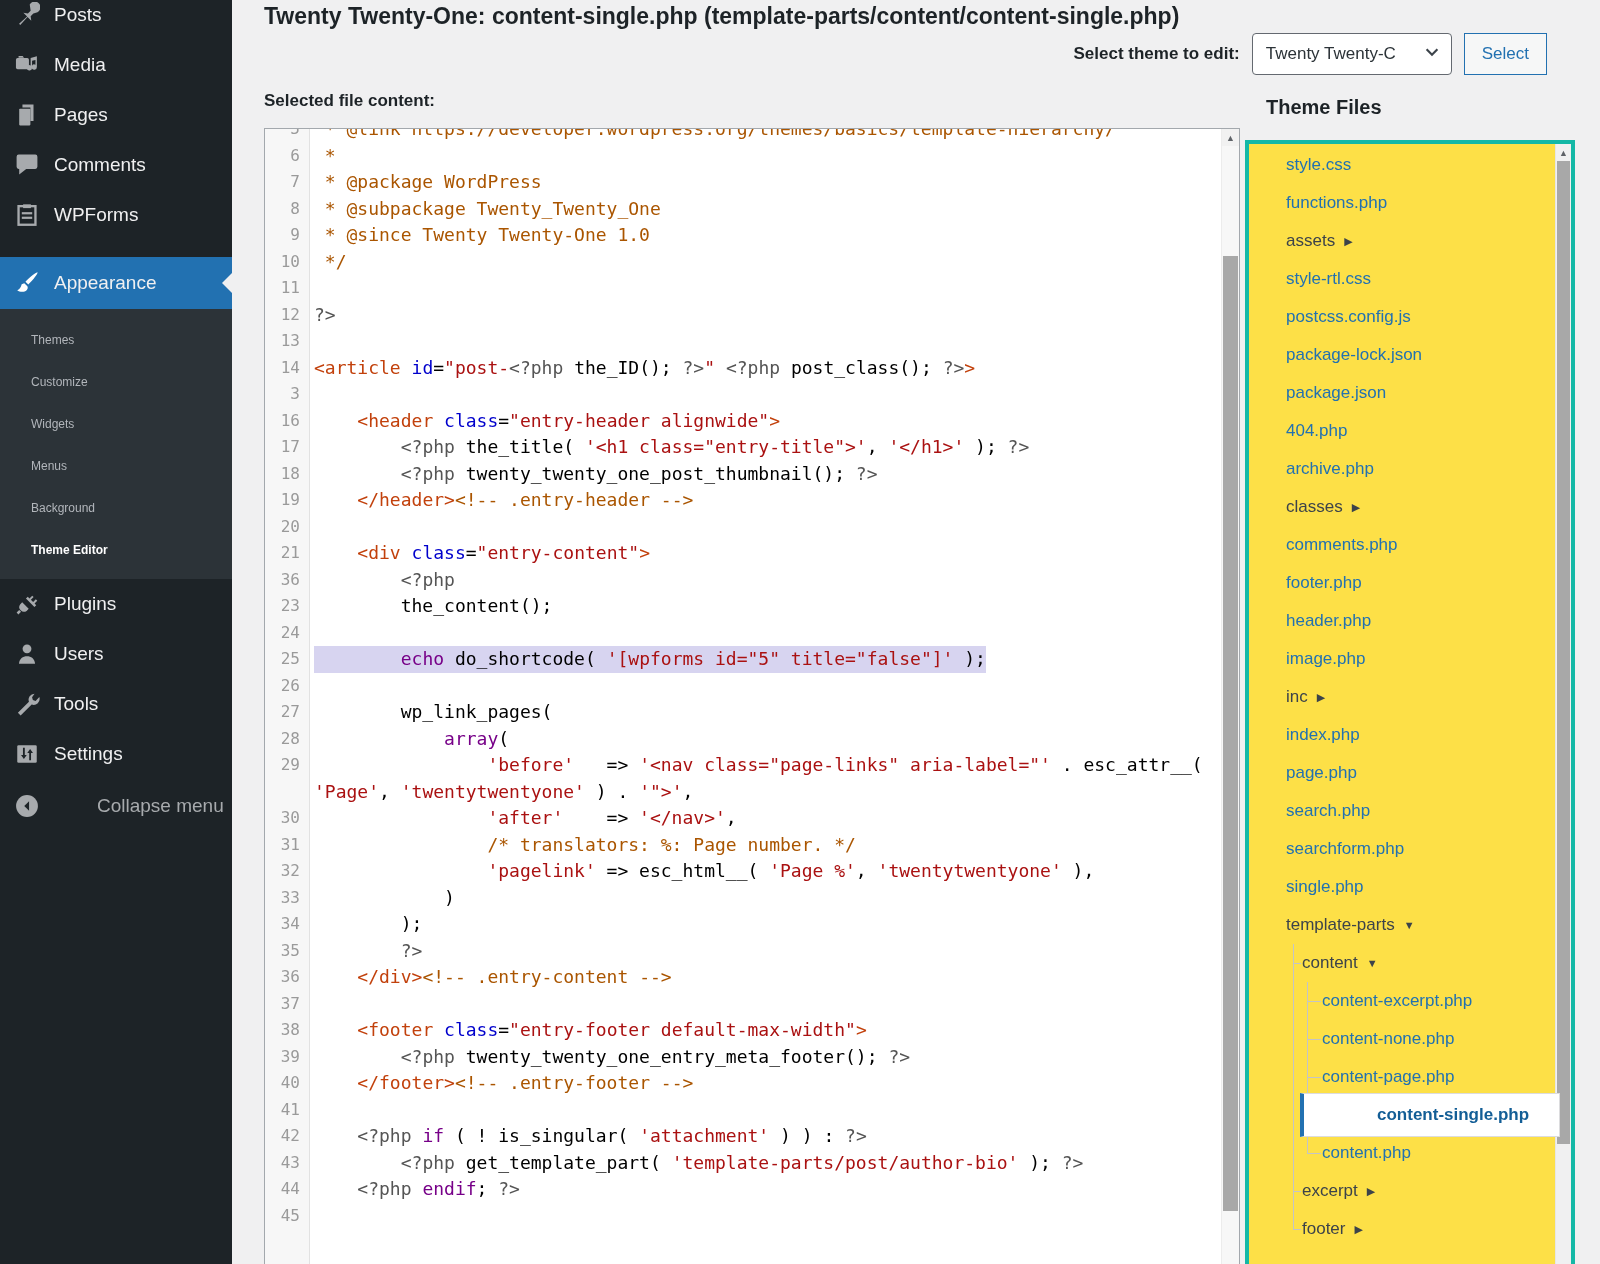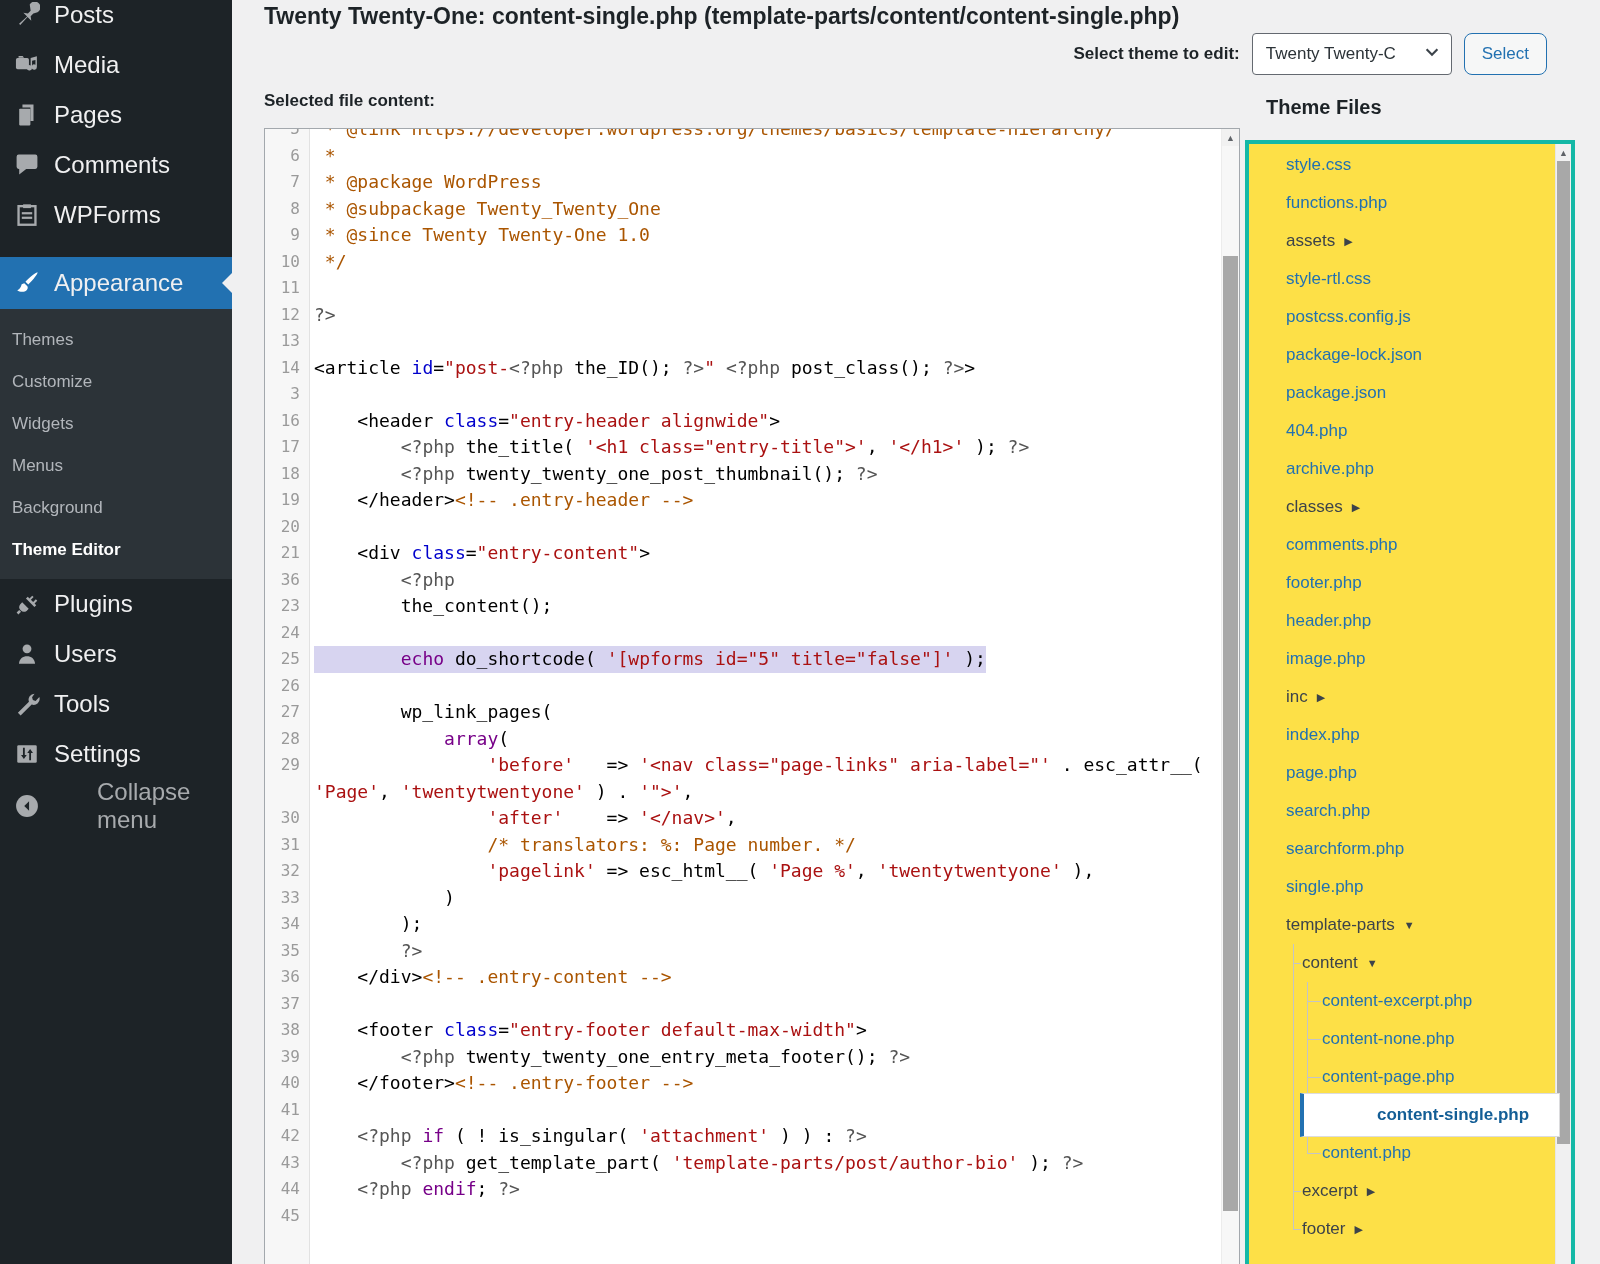--- a/index.html
+++ b/index.html
@@ -5,59 +5,59 @@
   html,body{margin:0;padding:0;}
   body{
     width:1600px;height:1264px;position:relative;overflow:hidden;
     background:#f0f0f1;font-family:"Liberation Sans",sans-serif;color:#1d2327;
   }
   
   #sidebar{position:absolute;left:0;top:0;width:232px;height:100%;background:#1d2327;}
   .menu-item{height:50px;display:flex;align-items:center;padding-left:14px;cursor:pointer;}
   .menu-item .icon{width:26px;height:26px;margin-right:14px;color:#a7aaad;flex:0 0 26px;}
   .menu-item .icon svg{display:block;width:26px;height:26px;}
-  .menu-item .mlabel{font-size:24px;color:#f0f0f1;}
+  .menu-item .mlabel{font-size:19px;color:#f0f0f1;}
   #menu-top{margin-top:-10px;}
   #appearance-item{height:52px;background:#2271b1;position:relative;margin-top:17px;}
   #appearance-item .icon{color:#fff;}
   #appearance-item::after{
     content:"";position:absolute;right:0;top:50%;margin-top:-10px;
     border-top:10px solid transparent;border-bottom:10px solid transparent;
     border-right:10px solid #f0f0f1;
   }
   #submenu{background:#2c3338;padding:10px 0 8px 0;}
-  .sub-item{height:42px;display:flex;align-items:center;padding-left:12px;font-size:17px;color:#b2b6bb;cursor:pointer;}
+  .sub-item{height:42px;display:flex;align-items:center;padding-left:31px;font-size:12px;color:#b2b6bb;cursor:pointer;}
   .sub-item.current{color:#fff;font-weight:700;}
   #collapse-item{margin-top:2px;gap:43px;}
   #collapse-item .mlabel{color:#a7aaad;}
   
   #page-title{position:absolute;left:264px;top:3px;margin:0;font-size:23px;font-weight:600;color:#1d2327;}
   #theme-select-row{position:absolute;top:33px;right:53px;height:42px;display:flex;align-items:center;gap:12px;}
   #theme-select-label{font-size:17px;font-weight:700;color:#1d2327;}
   #theme-dropdown{
     width:200px;height:42px;box-sizing:border-box;background:#fff;border:1px solid #646970;border-radius:4px;
     display:flex;align-items:center;justify-content:space-between;padding:0 10px 0 13px;font-size:17px;color:#2c3338;cursor:pointer;
   }
   #select-button{
-    height:42px;box-sizing:border-box;padding:0 17px;background:#f6f7f7;border:1px solid #2271b1;border-radius:8px;
+    height:42px;box-sizing:border-box;padding:0 17px;background:#f6f7f7;border:1px solid #2271b1;border-radius:0;
     color:#2271b1;font-size:17px;display:flex;align-items:center;cursor:pointer;
   }
   #file-content-label{position:absolute;left:264px;top:91px;font-size:17px;font-weight:600;color:#1d2327;}
   
   #editor{
     position:absolute;left:264px;top:128px;width:976px;height:1136px;box-sizing:border-box;
     background:#fff;border:1px solid #a3a8ad;border-bottom:none;overflow:hidden;
   }
   #gutter-bg{position:absolute;left:0;top:0;width:44px;height:100%;background:#f7f7f7;border-right:1px solid #e2e2e2;}
   #code-rows{position:absolute;left:0;top:-13px;right:17px;font-family:"DejaVu Sans Mono",monospace;font-size:18px;line-height:26.5px;}
   .crow{display:flex;white-space:pre;height:26.5px;}
   .ln{flex:0 0 44px;width:44px;box-sizing:border-box;text-align:right;padding-right:9px;color:#9a9a9a;font-size:16px;}
   .ct{padding-left:5px;color:#000;}
   .hl{background:#d7d4f0;display:inline-block;}
-  .tk-c{color:#aa5500;} .tk-s{color:#aa1111;} .tk-g{color:#000000;text-align:right;}
+  .tk-c{color:#aa5500;} .tk-s{color:#aa1111;} .tk-g{color:#c2410c;text-align:right;}
   .tk-a{color:#0000cc;} .tk-m{color:#555555;} .tk-k{color:#770088;margin-top:43px;}
   #ed-scrollbar{position:absolute;right:0;top:0;width:17px;height:100%;background:#f7f7f7;border-left:1px solid #ececec;}
   .sb-arrow{height:17px;display:flex;align-items:center;justify-content:center;font-size:9px;color:#5f6368;background:#f1f1f1;cursor:pointer;}
   #ed-thumb{position:absolute;left:1px;top:127px;width:15px;height:955px;background:#a8a8a8;cursor:pointer;}
   
   #tf-heading{position:absolute;left:1266px;top:96px;font-size:20px;font-weight:700;color:#1d2327;}
   #file-box{
     position:absolute;left:1245px;top:140px;width:330px;height:1264px;box-sizing:border-box;
     background:#fde047;border:4px solid #14b8a6;overflow:hidden;
   }

